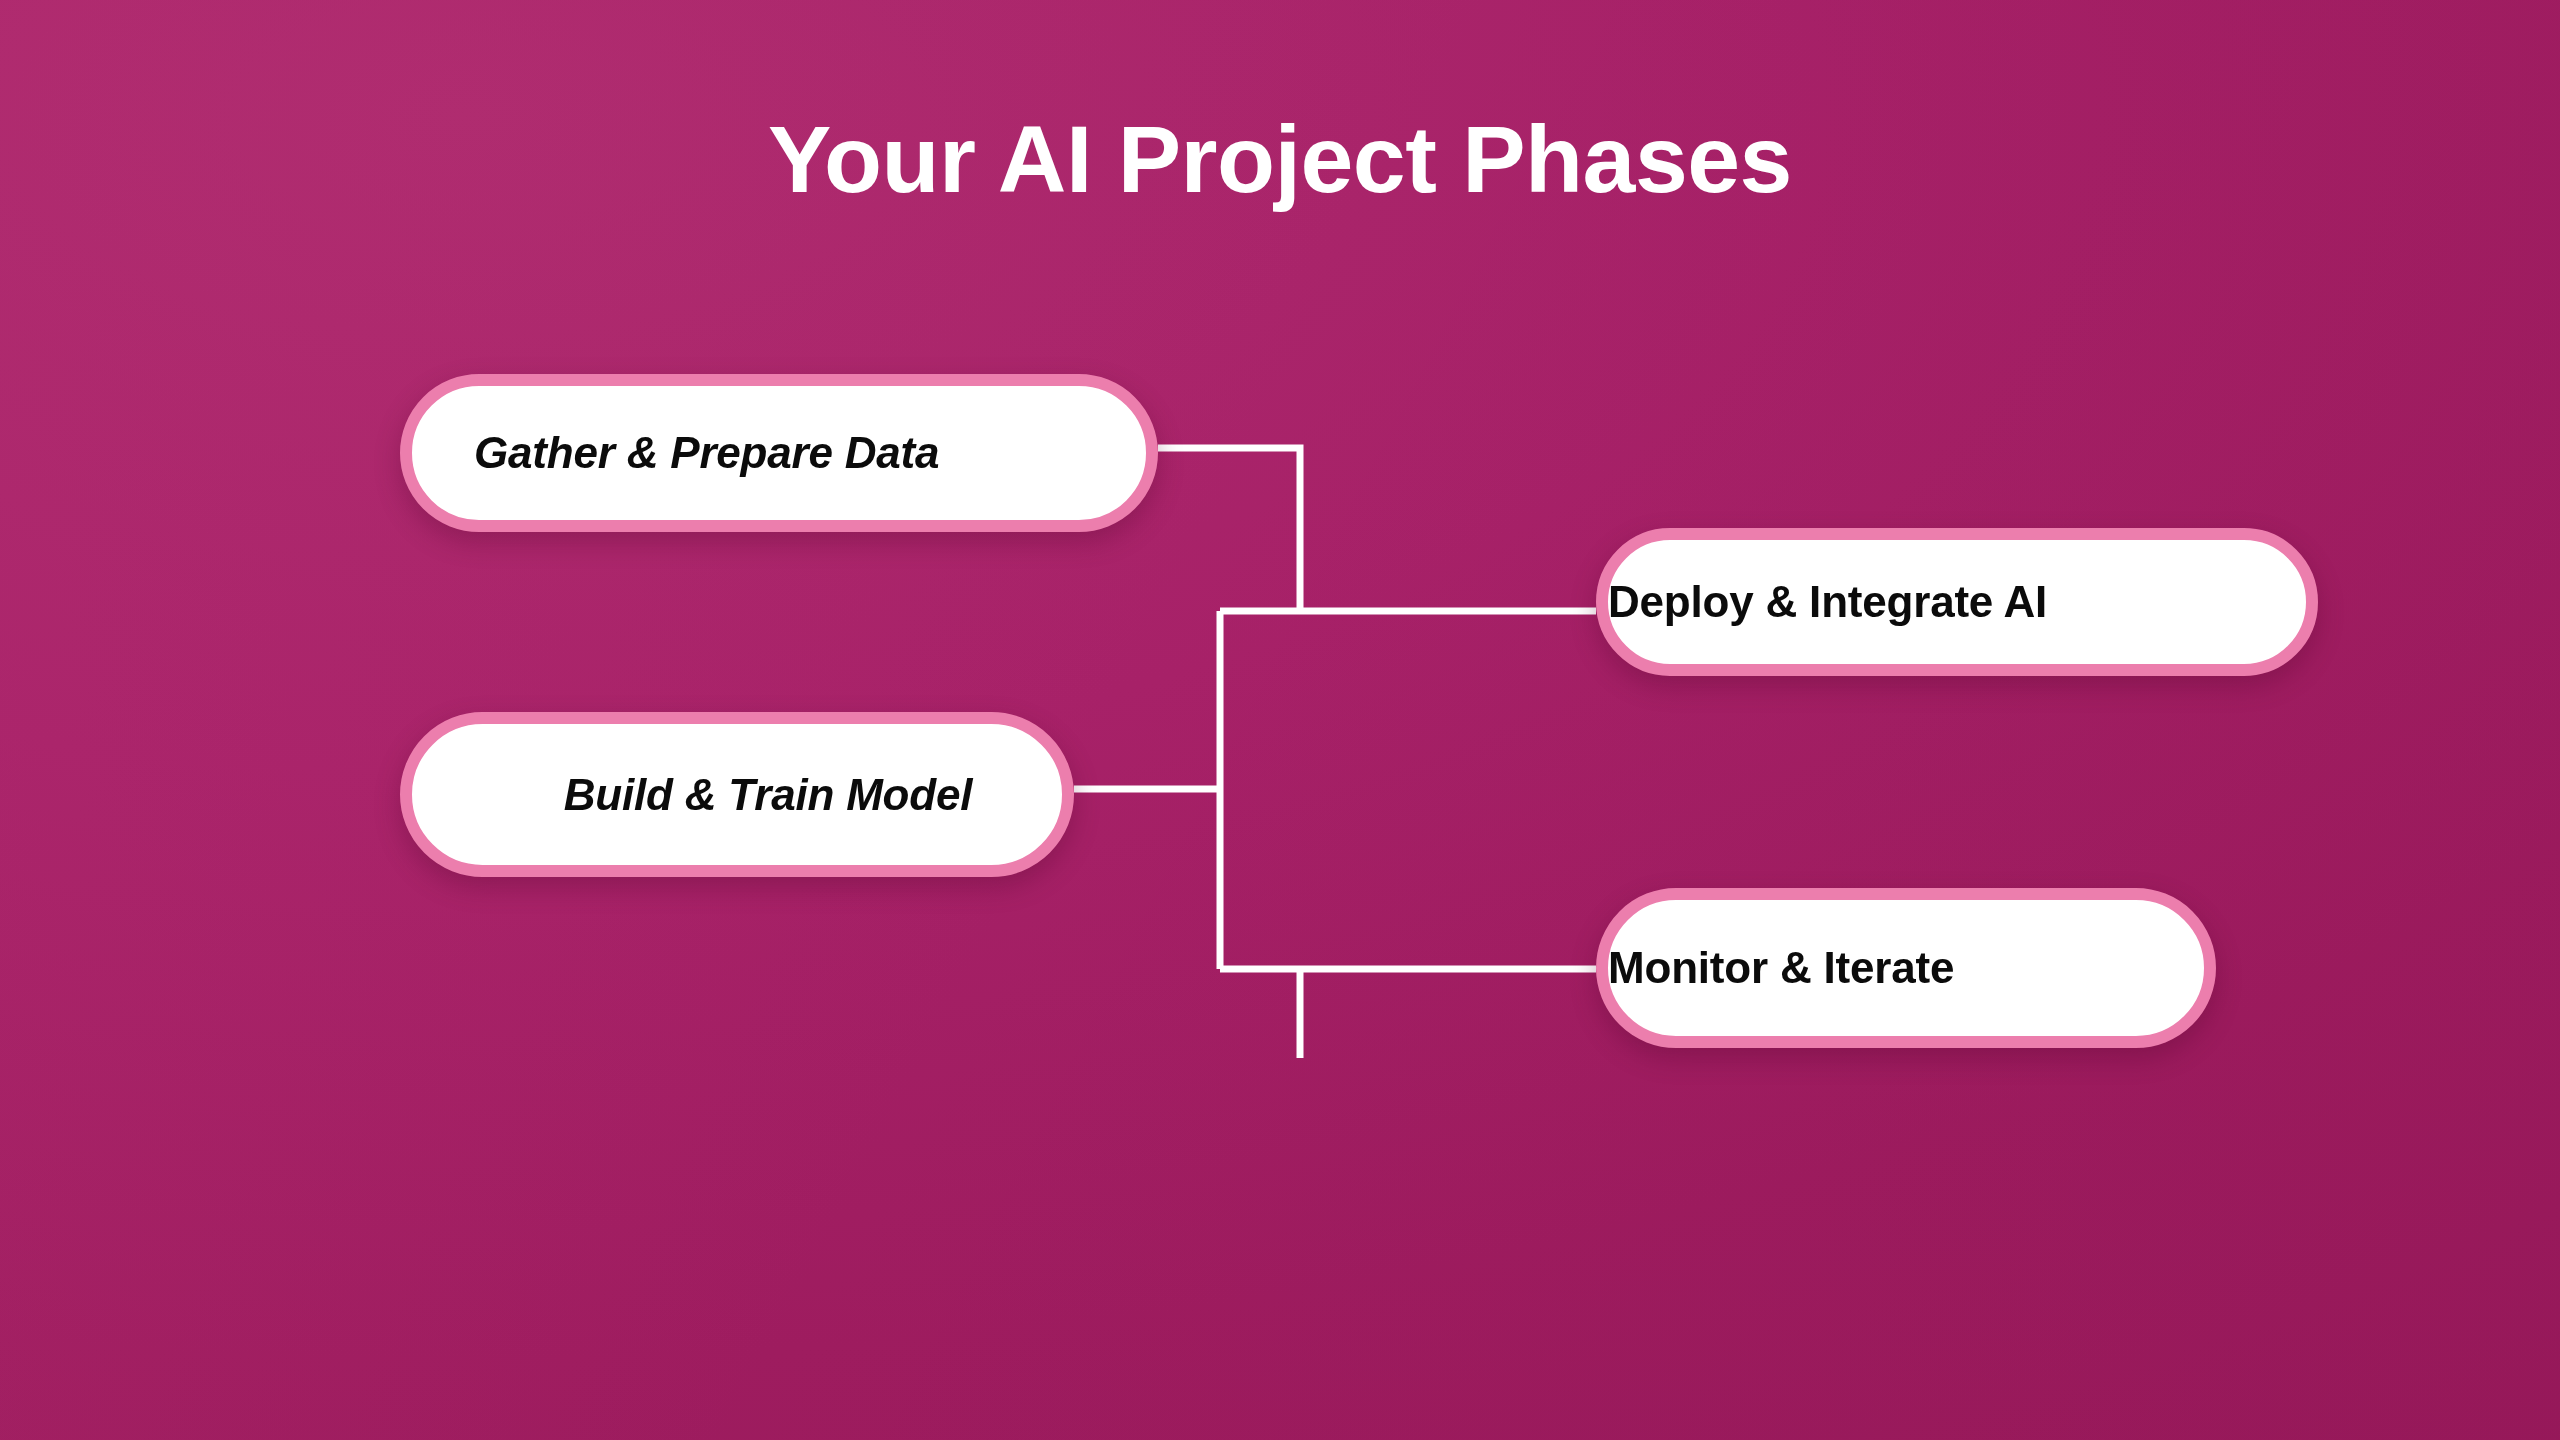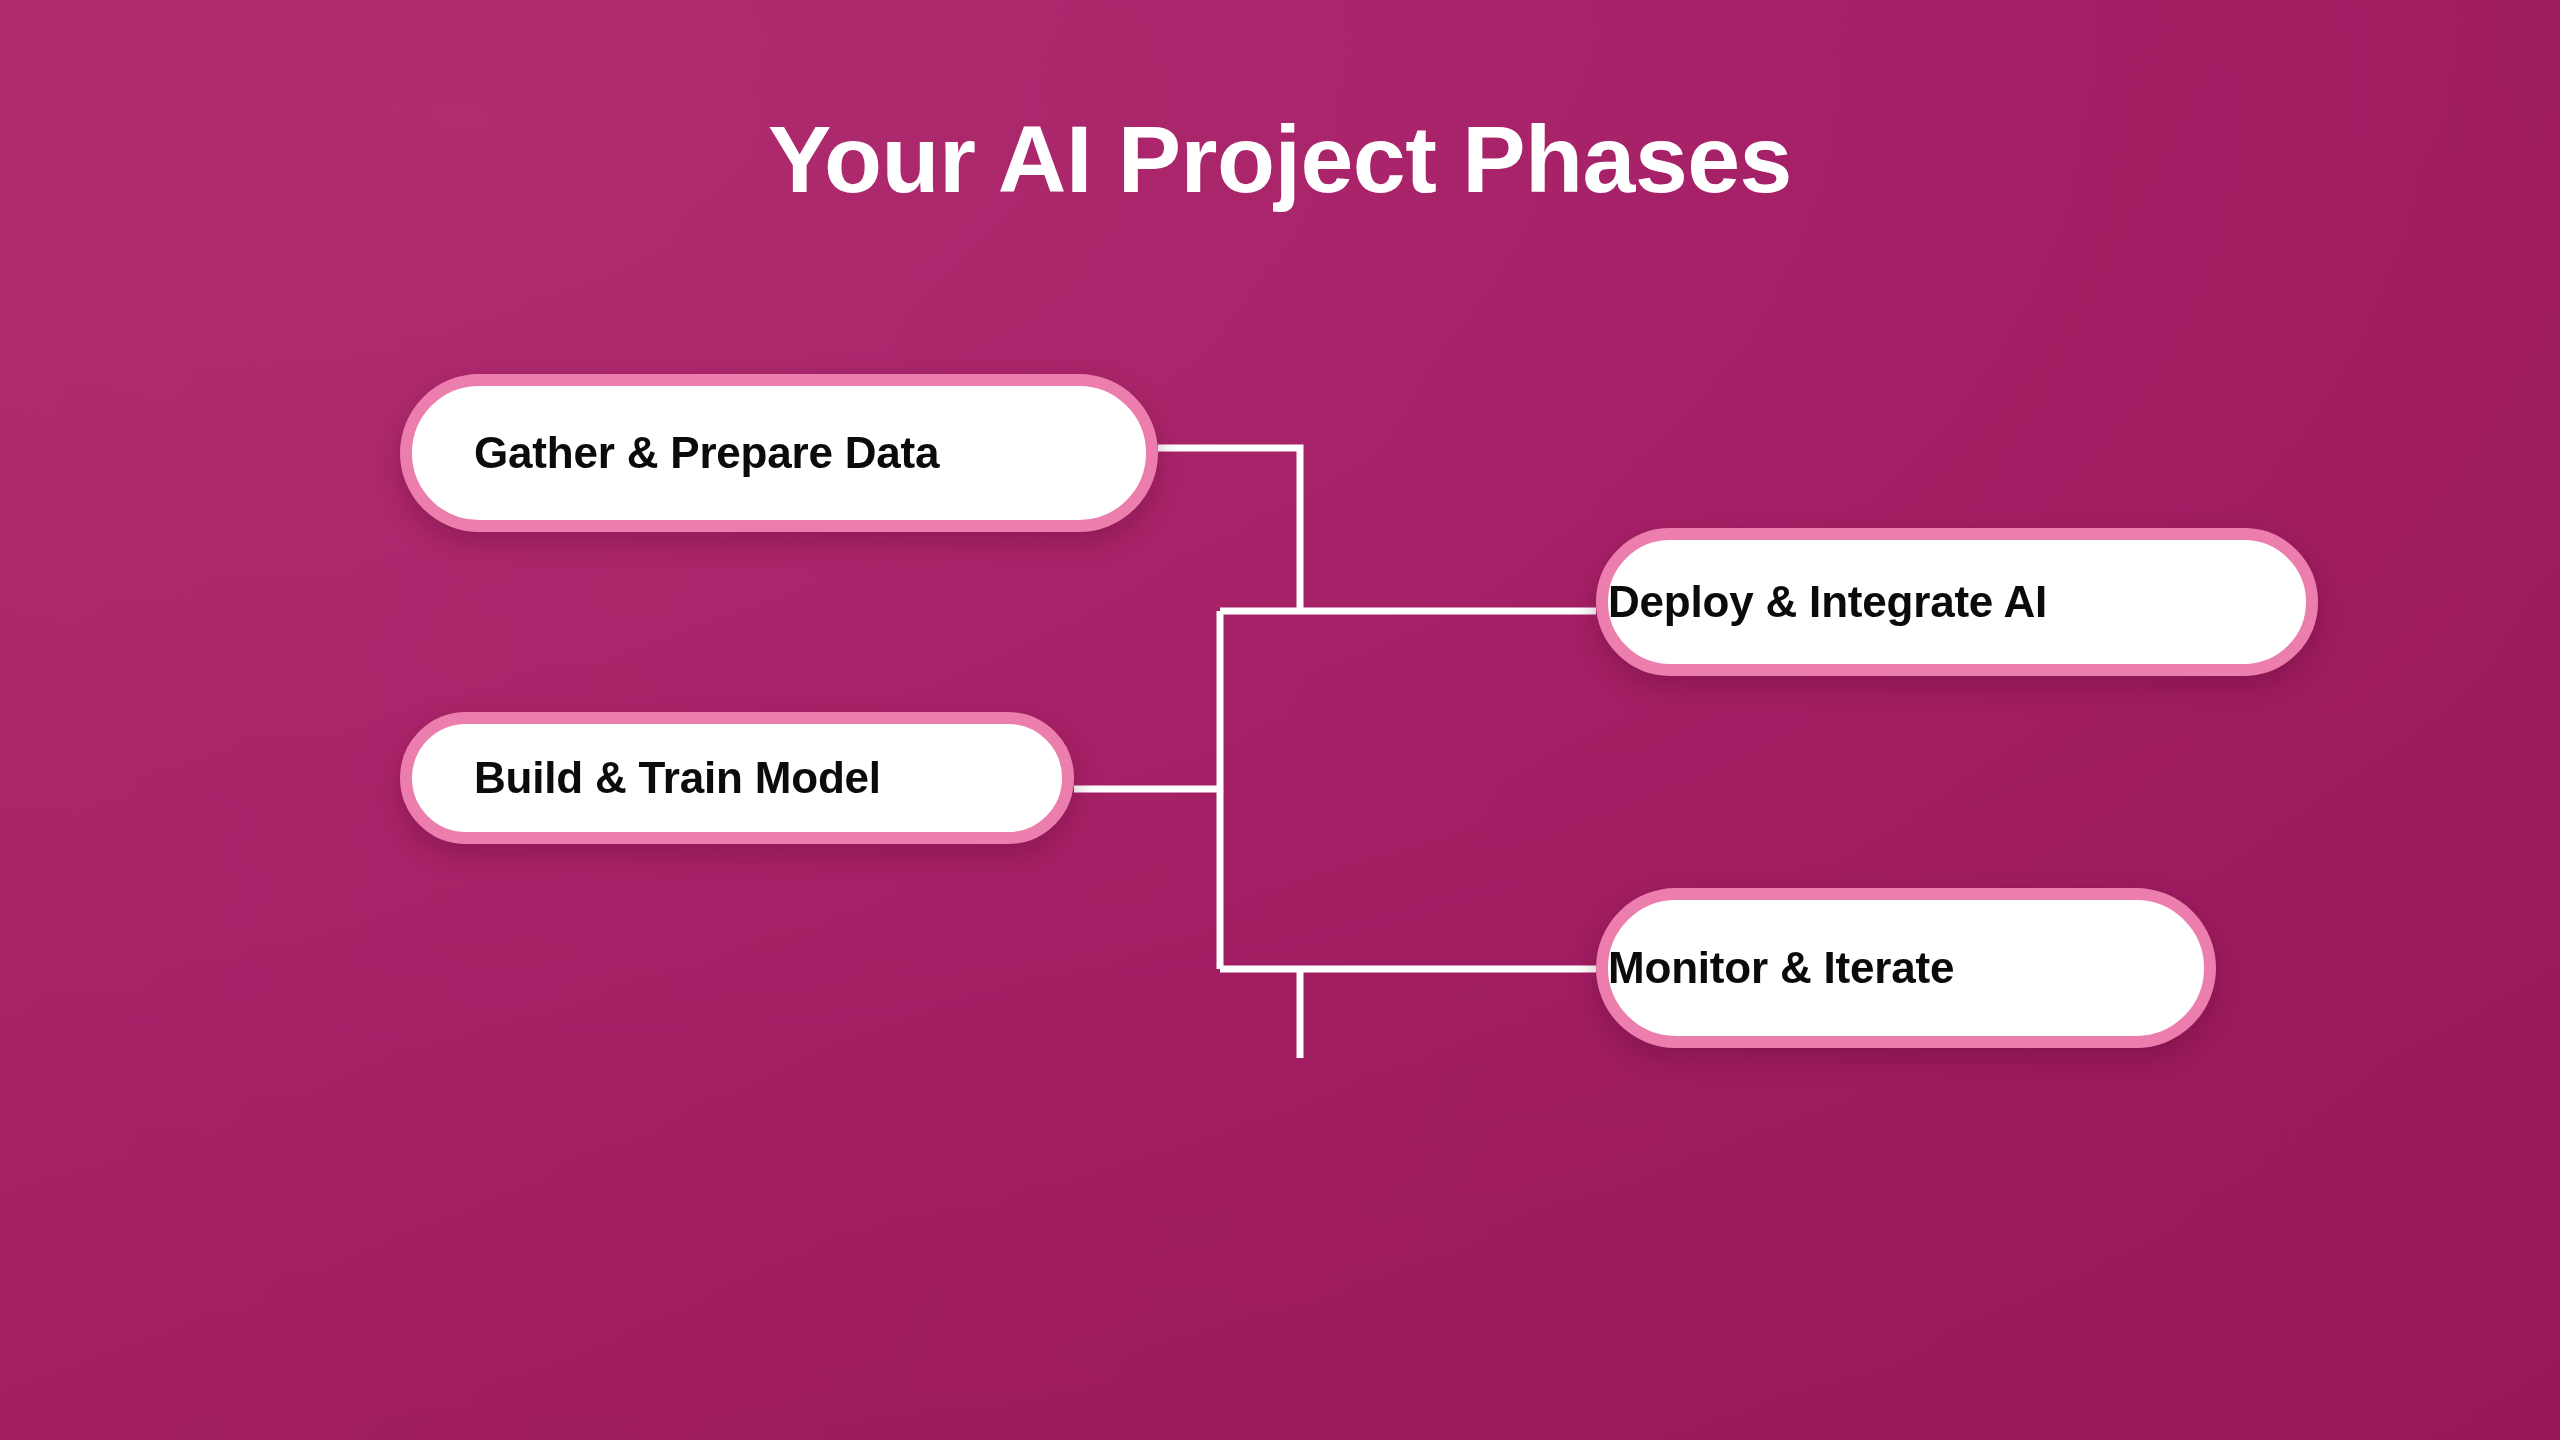--- a/index.html
+++ b/index.html
@@ -73,26 +73,26 @@
   .node .label {
     color: #0B0B0B;
     font-size: 44px;
     font-weight: 700;
     letter-spacing: -0.2px;
     white-space: nowrap;
     line-height: 1;
   }
 
   
-  .node.left .label { padding-left: 62px; }
+  .node.left .label { padding-left: 62px; font-style: italic; }
   .node.right .label { }
 
   
   #node-gather   { left: 400px;  top: 374px;  width: 758px; height: 158px; }
-  #node-build    { left: 400px;  top: 712px;  width: 674px; height: 132px; }
+  #node-build    { left: 400px;  top: 712px;  width: 674px; height: 165px; justify-content: center; }
   #node-test     { left: 400px;  top: 1052px; width: 908px; height: 158px; }
   #node-deploy   { left: 1596px; top: 528px;  width: 722px; height: 148px; }
   #node-monitor  { left: 1596px; top: 888px;  width: 620px; height: 160px; }
 </style>
 </head>
 <body>
 
 <div id="stage">
 
   <h1 class="title">Your AI Project Phases</h1>

